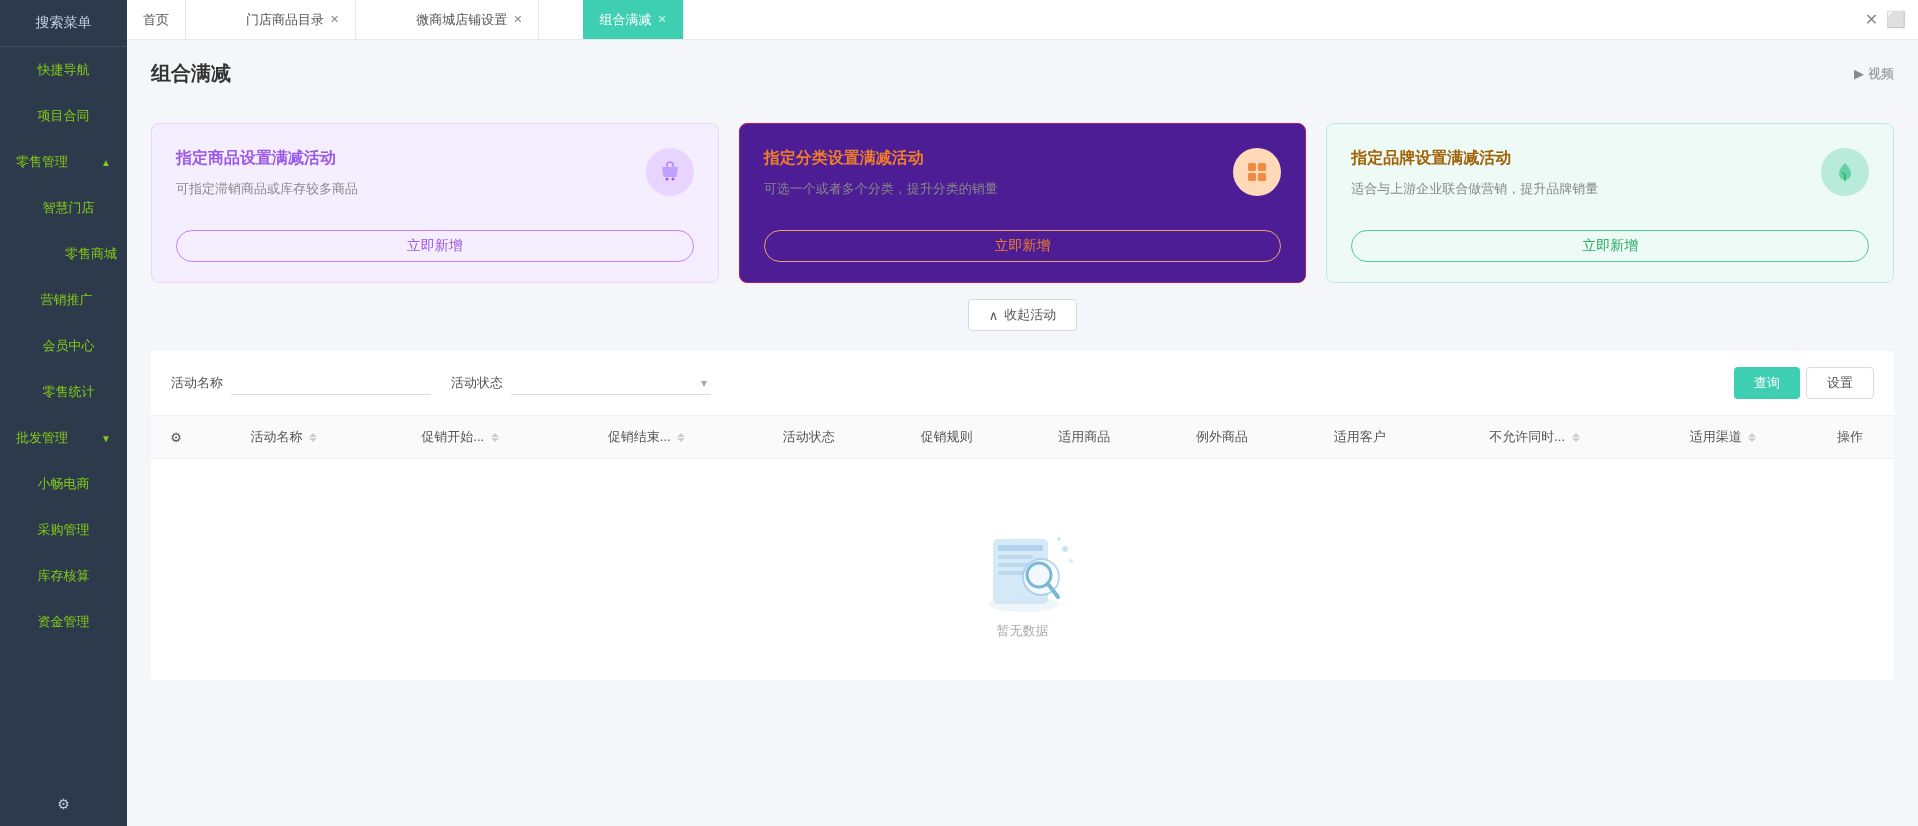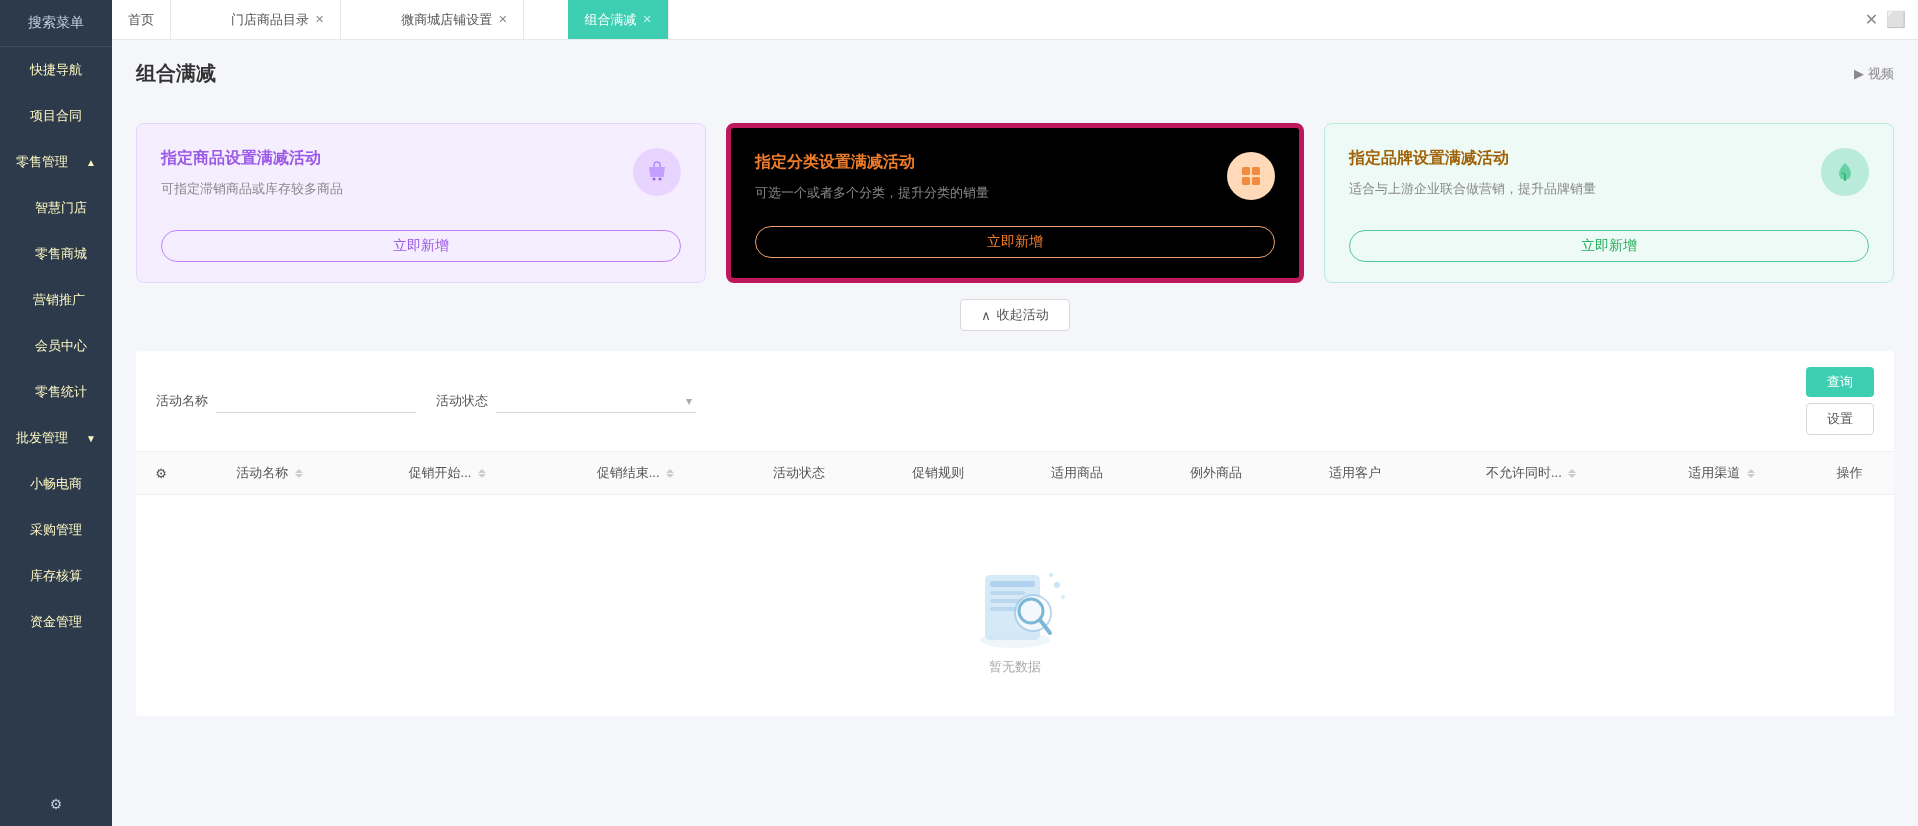--- a/index.html
+++ b/index.html
@@ -1,39 +1,39 @@
 <!DOCTYPE html>
 <html><head>
   <meta charset="utf-8">
   <style>
     * { box-sizing: border-box; margin: 0; padding: 0; }
     body { font-family: 'Microsoft YaHei', Arial, sans-serif; font-size: 14px; background: #f0f2f5; display: flex; height: 826px; overflow: hidden; }
 
     
     .sidebar {
-      width: 112px;
+      width: 127px;
       background: #2d3a4b;
       color: #c0cfe0;
       display: flex;
       flex-direction: column;
       flex-shrink: 0;
       height: 100%;
     }
     .sidebar-search {
       padding: 14px 10px;
       font-size: 14px;
       color: #c0cfe0;
       cursor: pointer;
       text-align: center;
       border-bottom: 1px solid #3a4d61;
     }
     .sidebar-item {
       padding: 14px 10px;
       font-size: 13px;
-      color: #fef9c3;
+      color: #84cc16;
       cursor: pointer;
       text-align: center;
       display: flex;
       align-items: center;
       justify-content: center;
       gap: 4px;
     }
     .sidebar-item.has-arrow { justify-content: space-between; padding: 14px 16px; }
     .sidebar-arrow { font-size: 10px; }
     .sidebar-bottom {
@@ -134,21 +134,21 @@
     .promo-card {
       flex: 1;
       border-radius: 8px;
       padding: 24px 24px 20px 24px;
       position: relative;
       display: flex;
       flex-direction: column;
       min-height: 160px;
     }
     .promo-card.purple { background: #f5eeff; border: 1px solid #e8d5ff; }
-    .promo-card.orange { background: #000000; border: 5px solid #be185d; }
+    .promo-card.orange { background: #4c1d95; border: 1px solid #be185d; }
     .promo-card.green { background: #edfaf5; border: 1px solid #b8ebd9; }
 
     .promo-card .card-title {
       font-size: 16px;
       font-weight: 600;
       margin-bottom: 10px;
     }
     .promo-card.purple .card-title { color: #9b59e8; }
     .promo-card.orange .card-title { color: #f07d2a; }
     .promo-card.green .card-title { color: #a16207; }
@@ -255,21 +255,21 @@
     .filter-select-arrow {
       position: absolute;
       right: 4px;
       color: #aaa;
       pointer-events: none;
       font-size: 12px;
     }
     .filter-right {
       margin-left: auto;
       display: flex;
-      flex-direction: column;
+      flex-direction: row;
       gap: 6px;
     }
     .btn-query {
       padding: 6px 20px;
       background: #3ecfb2;
       color: #fff;
       border: none;
       border-radius: 4px;
       font-size: 13px;
       cursor: pointer;
@@ -361,21 +361,21 @@
   <div class="sidebar-item">
     <span>项目合同</span>
   </div>
   <div class="sidebar-item has-arrow">
     <span>零售管理</span>
     <span class="sidebar-arrow">▲</span>
   </div>
   <div class="sidebar-item" style="padding-left:20px;">
     <span>智慧门店</span>
   </div>
-  <div class="sidebar-item" style="padding-left:20px;">
+  <div class="sidebar-item" style="padding-left:20px;justify-content:flex-end;">
     <span>零售商城</span>
   </div>
   <div class="sidebar-item" style="padding-left:16px;">
     <span>营销推广</span>
   </div>
   <div class="sidebar-item" style="padding-left:20px;">
     <span>会员中心</span>
   </div>
   <div class="sidebar-item" style="padding-left:20px;">
     <span>零售统计</span>

